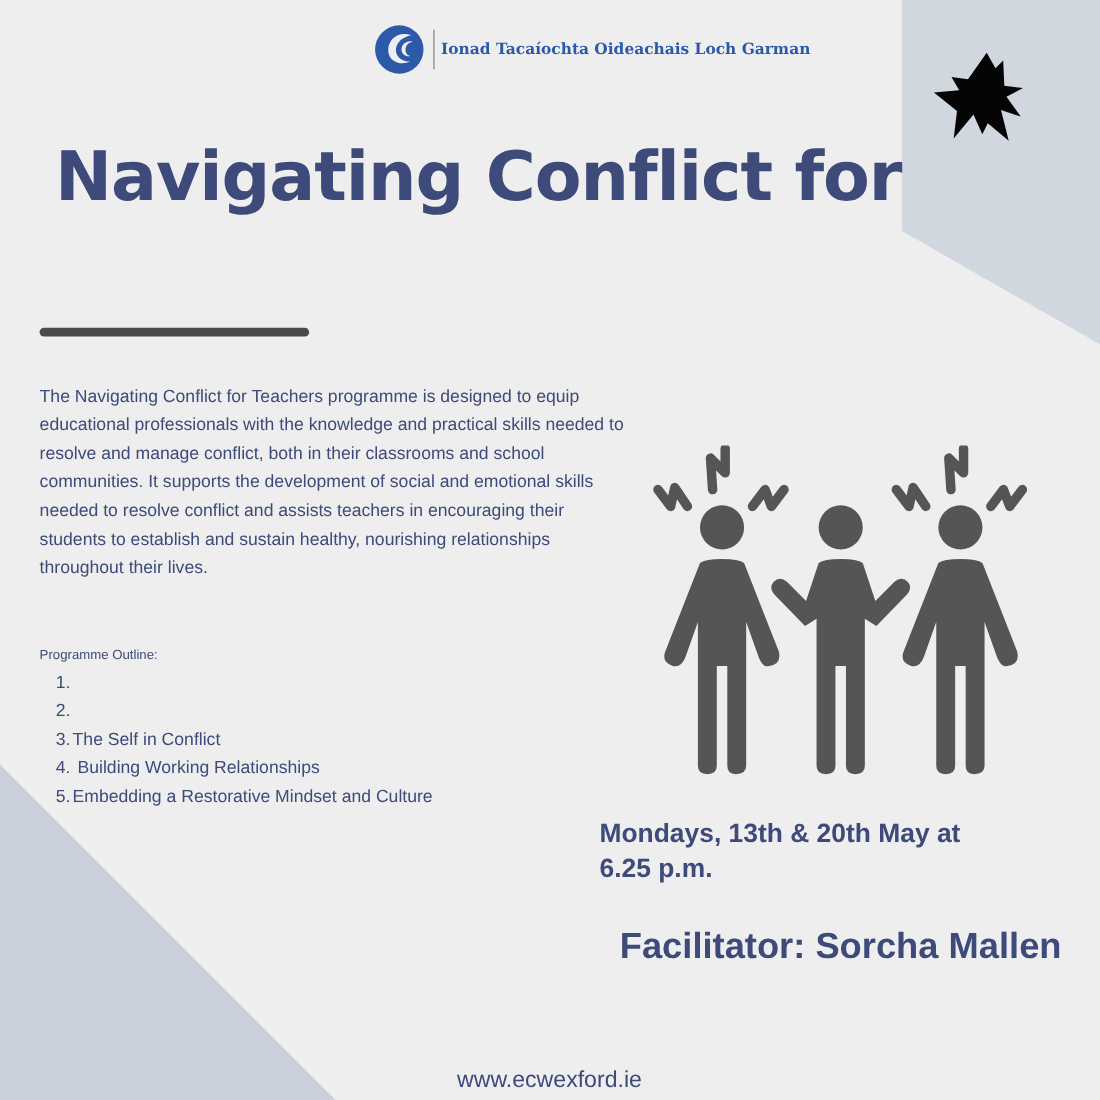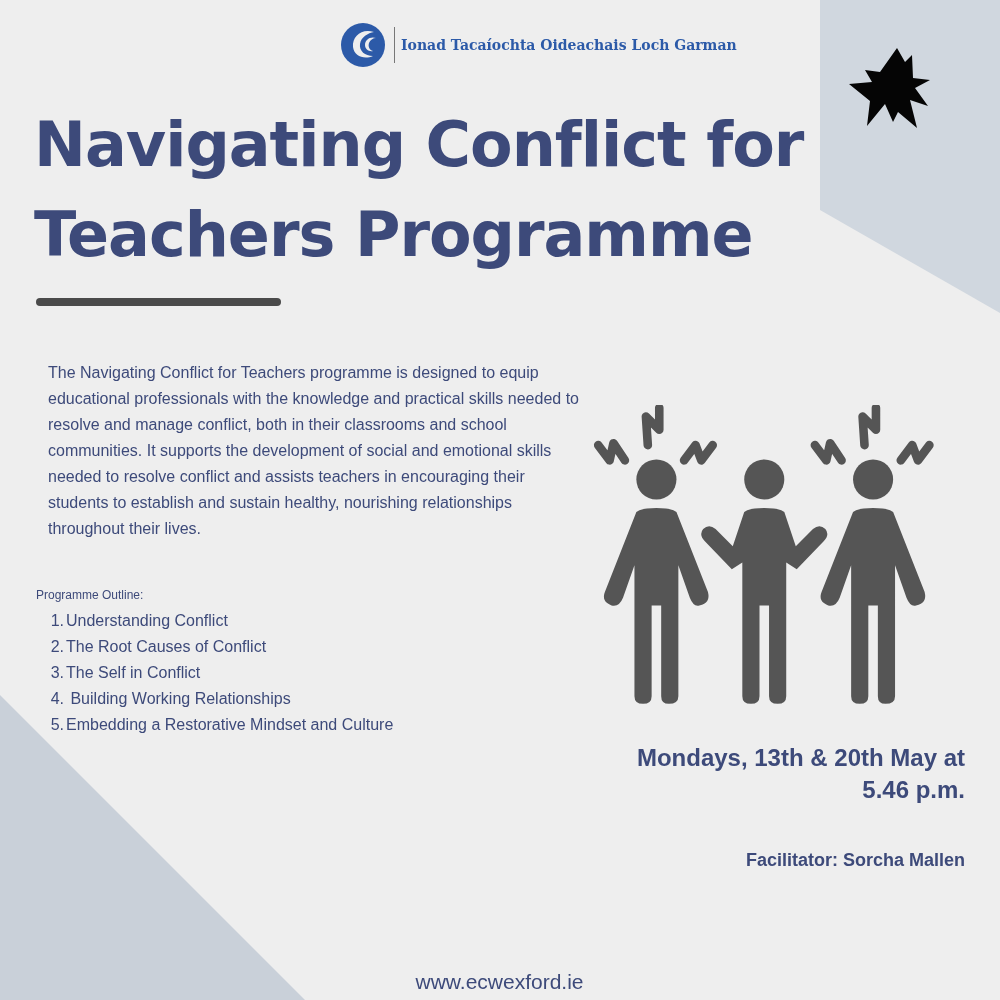--- a/index.html
+++ b/index.html
@@ -4,30 +4,30 @@
 <style>
   html, body { margin:0; padding:0; }
   body { width:1000px; height:1000px; position:relative; overflow:hidden; background:#eeeeee; font-family:"Liberation Sans", sans-serif; }
   .shape { position:absolute; left:0; top:0; }
   .logo { position:absolute; left:340px; top:22px; display:flex; align-items:center; }
   .logo-mark { width:46px; height:46px; }
   .logo-divider { width:1px; height:36px; background:#777; margin:0 6px 0 8px; }
   .logo-text { display:flex; flex-direction:column; font-family:"DejaVu Serif", serif; line-height:19px; }
   .logo-irish { color:#2c5aa8; font-size:14px; font-weight:bold; }
   .logo-english { color:#222; font-size:14px; font-weight:bold; padding-left:12px; }
-  .title { position:absolute; left:34px; top:100px; margin:0; color:#3d4a7a; font-family:"DejaVu Sans", sans-serif; font-weight:bold; font-size:62px; line-height:90px; letter-spacing:-1px; }
+  .title { position:absolute; left:34px; top:100px; margin:16px; color:#3d4a7a; font-family:"DejaVu Sans", sans-serif; font-weight:bold; font-size:62px; line-height:90px; letter-spacing:-1px; }
   .rule { position:absolute; left:36px; top:298px; width:245px; height:8px; border-radius:4px; background:#4a4a4a; }
-  .desc { position:absolute; left:36px; top:348px; width:540px; color:#3d4a7a; font-size:16px; line-height:26px; margin:12px; }
+  .desc { position:absolute; left:36px; top:348px; width:540px; color:#3d4a7a; font-size:16px; line-height:26px; margin:0; }
   .outline-head { position:absolute; left:36px; top:582px; color:#3d4a7a; font-size:12px; line-height:26px; }
   .outline { position:absolute; left:36px; top:608px; margin:0; padding:0; list-style:none; color:#3d4a7a; font-size:16px; line-height:26px; }
   .outline li { display:flex; }
   .outline .num { display:inline-block; width:28px; text-align:right; padding-right:2px; }
   .figures { position:absolute; left:585px; top:405px; width:370px; height:315px; }
-  .date { position:absolute; right:35px; top:742px; width:420px; text-align:right; color:#3d4a7a; font-weight:bold; font-size:24px; line-height:32px; margin:0; }
-  .facilitator { position:absolute; right:35px; top:844px; text-align:right; color:#3d4a7a; font-weight:bold; font-size:18px; line-height:32px; }
+  .date { position:absolute; right:35px; top:742px; width:420px; color:#3d4a7a; font-weight:bold; font-size:24px; line-height:32px; margin:0; }
+  .facilitator { position:absolute; right:35px; top:844px; text-align:right; color:#3d4a7a; font-weight:bold; font-size:33px; line-height:32px; }
   .website { position:absolute; left:0; width:999px; top:970px; text-align:center; color:#3d4a7a; font-size:21px; }
 </style>
 </head>
 <body>
 
 <svg class="shape" width="1000" height="1000">
   <polygon points="820,0 1000,0 1000,313 820,210" fill="#d0d7df"></polygon>
   <polygon points="0,695 305,1000 0,1000" fill="#c9d0d9"></polygon>
   <polygon fill="#050505" points="897,48 905,62 912,55 913,78 930,80 915,88 928,106 910,100 917,128 898,112 893,122 885,104 867,126 870,101 849,84 872,82 865,70 880,72"></polygon>
 </svg>
@@ -39,35 +39,32 @@
     <path d="M36 16 C30 14 25 18 25 23 C25 27 29 30 33 29 C29 28 28 24 29 21 C30 18 33 16 36 16 Z" fill="#eeeeee"></path>
   </svg>
   <div class="logo-divider"></div>
   <div class="logo-text">
     <span class="logo-irish">Ionad Tacaíochta Oideachais Loch Garman</span>
   </div>
 </div>
 
 <h1 class="title">
   <span>Navigating Conflict for</span><br>
-  <span>Teachers Programme</span>
 </h1>
 <div class="rule"></div>
 
 <p class="desc">The Navigating Conflict for Teachers programme is designed to equip educational professionals with the knowledge and practical skills needed to resolve and manage conflict, both in their classrooms and school communities. It supports the development of social and emotional skills needed to resolve conflict and assists teachers in encouraging their students to establish and sustain healthy, nourishing relationships throughout their lives.</p>
 
 <div class="outline-head">Programme Outline:</div>
 <ol class="outline">
   <li>
       <span class="num">1.</span>
-      <span>Understanding Conflict</span>
     </li>
   <li>
       <span class="num">2.</span>
-      <span>The Root Causes of Conflict</span>
     </li>
   <li>
       <span class="num">3.</span>
       <span>The Self in Conflict</span>
     </li>
   <li>
       <span class="num">4.</span>
       <span style="white-space:pre"> Building Working Relationships</span>
     </li>
   <li>
@@ -99,17 +96,17 @@
       <polyline points="289,42 287,12 301,26 301,3"></polyline>
       <polyline points="327,58 339,42 345,58 357,42"></polyline>
     </g>
     <circle cx="298" cy="78" r="21"></circle>
     <path d="M277,112 Q282,108 298,108 Q314,108 319,112 L352,196 Q355,208 343,210 Q337,212 333,202 L321,168 L321,305 Q321,313 311,313 Q303,313 303,305 L303,210 L293,210 L293,305 Q293,313 284,313 Q275,313 275,305 L275,168 L263,202 Q259,212 251,210 Q240,206 244,196 Z"></path>
   </g>
 </svg>
 
 <p class="date">
   <span>Mondays, 13th &amp; 20th May at</span><br>
-  <span>5.46 p.m.</span>
+  <span>6.25 p.m.</span>
 </p>
 <div class="facilitator">Facilitator: Sorcha Mallen</div>
 
 <div class="website">www.ecwexford.ie</div>
 
 </body></html>

